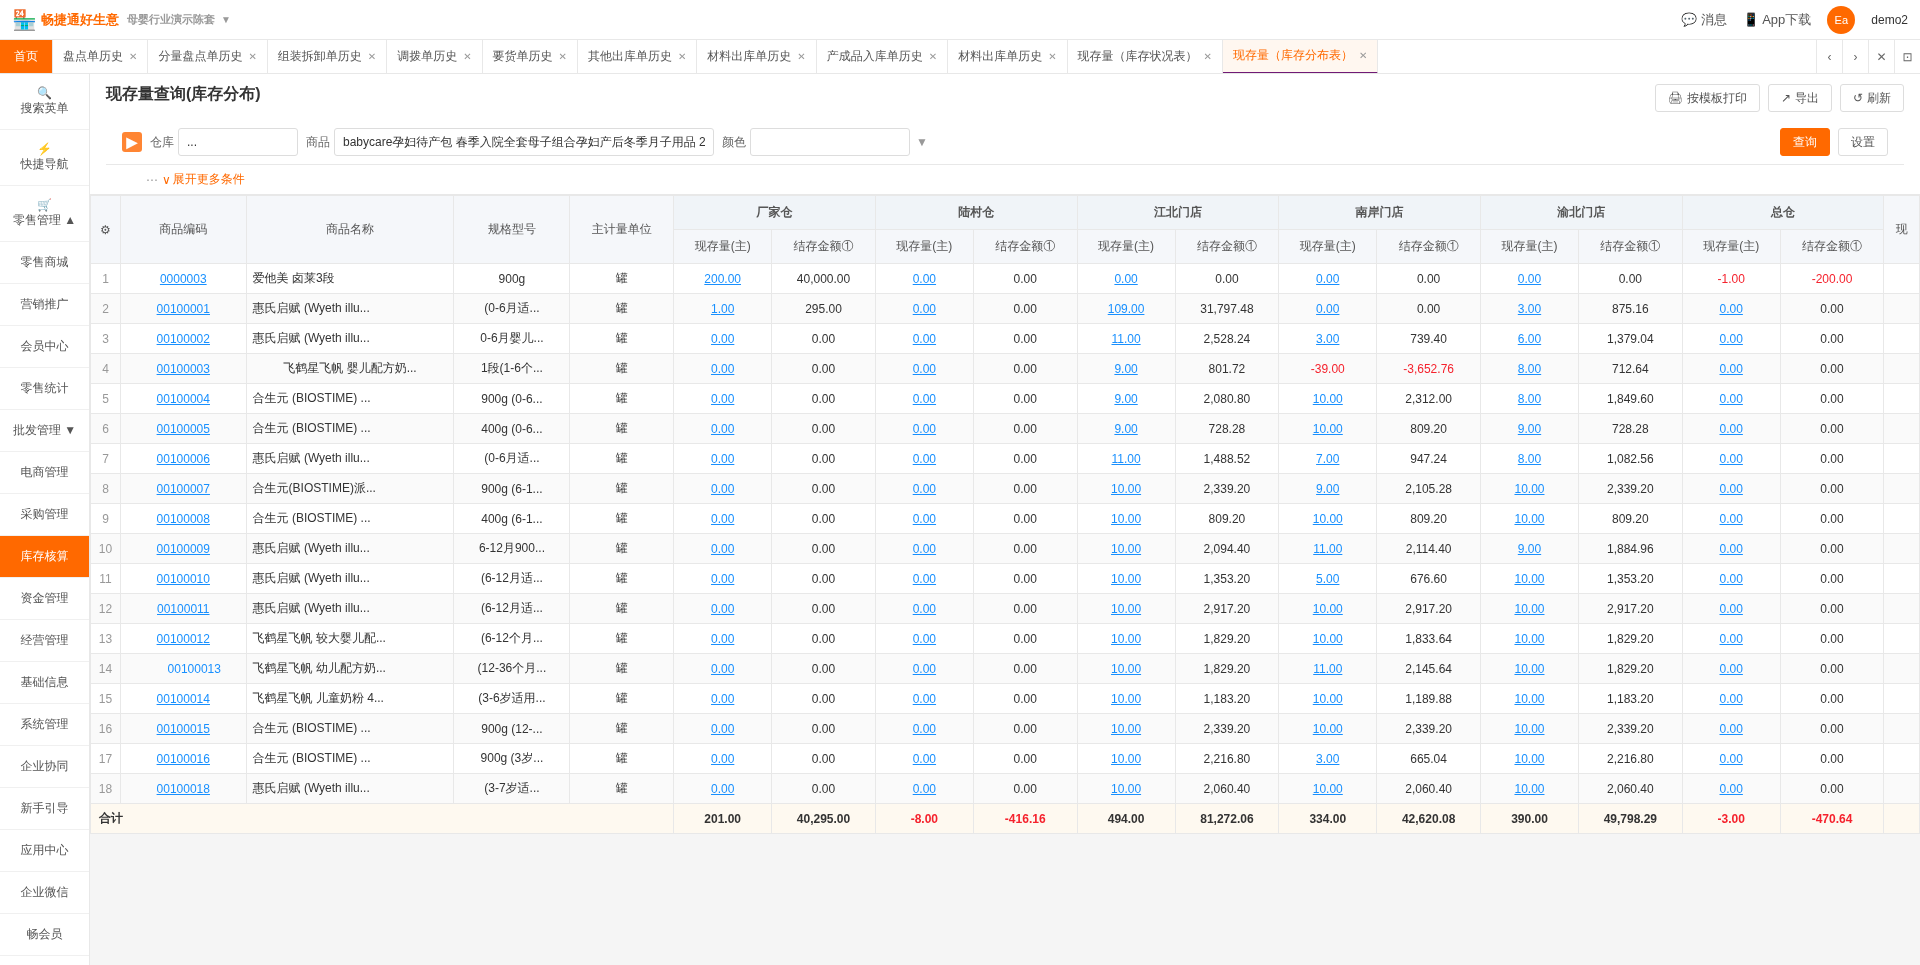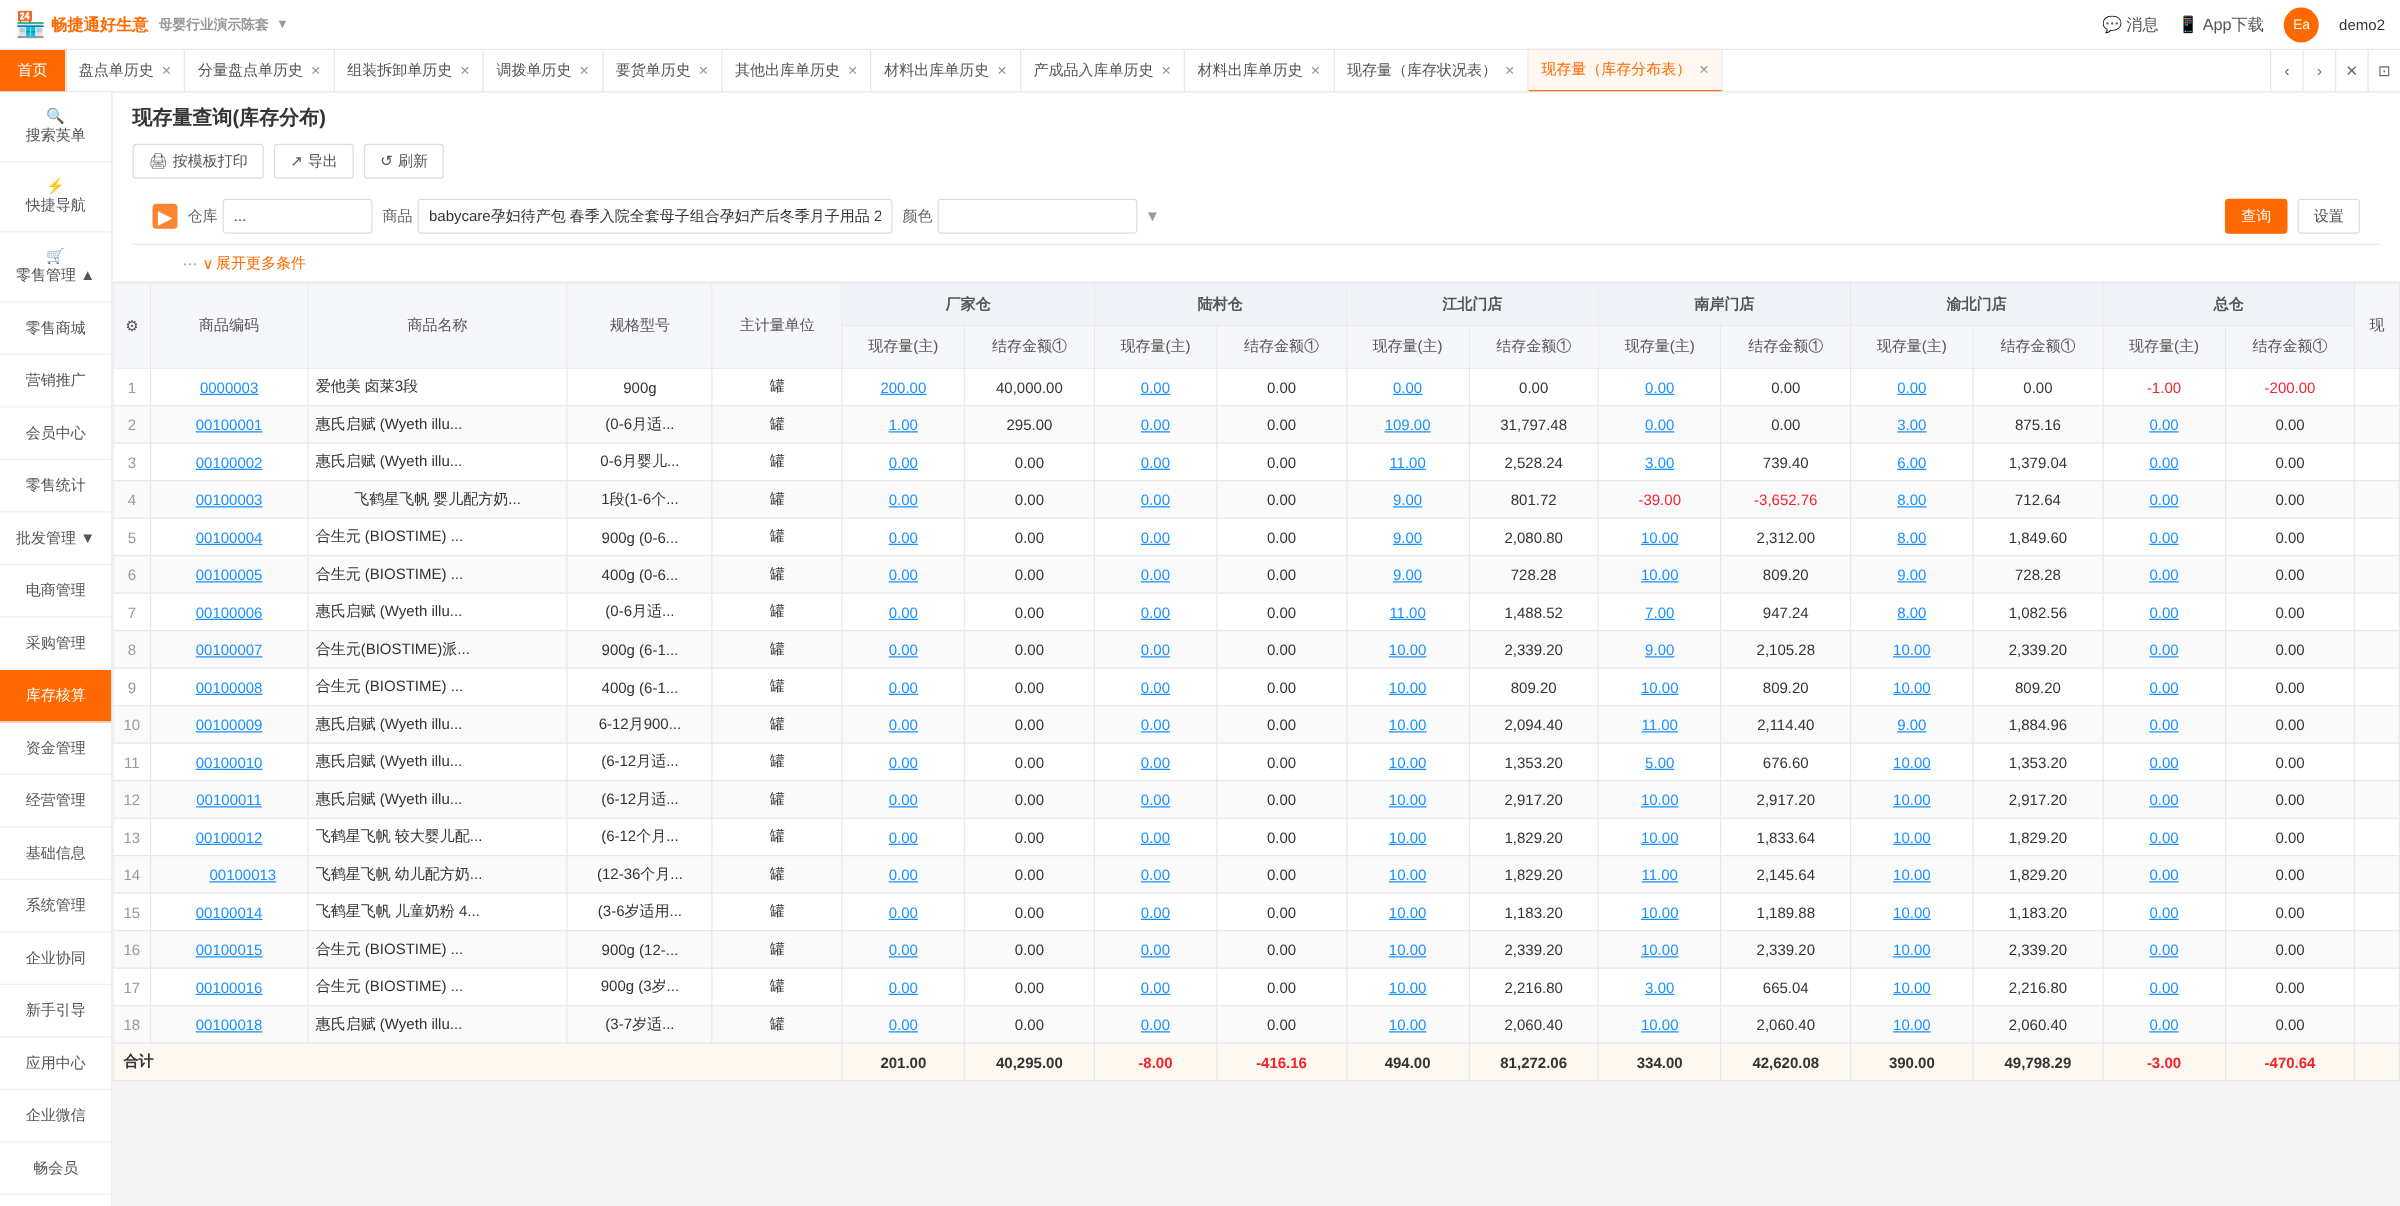--- a/index.html
+++ b/index.html
@@ -8,21 +8,21 @@
     
     .top-bar { height: 40px; background: #fff; display: flex; align-items: center; justify-content: space-between; padding: 0 12px; border-bottom: 1px solid #e8e8e8; }
     .top-bar-left { display: flex; align-items: center; gap: 8px; }
     .logo-area { display: flex; align-items: center; gap: 4px; color: #ff6900; font-weight: bold; font-size: 13px; }
     .top-bar-right { display: flex; align-items: center; gap: 16px; color: #666; font-size: 12px; }
     .user-avatar { width: 28px; height: 28px; border-radius: 50%; background: #ff6900; display: flex; align-items: center; justify-content: center; color: #fff; font-size: 11px; }
 
     
     .tab-bar { height: 34px; background: #fff; display: flex; align-items: center; border-bottom: 1px solid #e8e8e8; overflow: hidden; }
     .tab-item { height: 34px; display: flex; align-items: center; padding: 0 10px; font-size: 12px; border-right: 1px solid #e8e8e8; cursor: pointer; white-space: nowrap; color: #555; position: relative; }
-    .tab-item.active { background: #fff7f0; color: #ff6900; border-bottom: 2px solid #f97316; }
+    .tab-item.active { background: #fff7f0; color: #ff6900; border-bottom: 2px solid #701a75; }
     .tab-item .close-btn { margin-left: 6px; color: #999; font-size: 10px; }
     .tab-item:first-child { background: #ff6900; color: #fff; padding: 0 14px; justify-content: flex-end; }
     .tab-nav-btns { display: flex; align-items: center; margin-left: auto; }
     .tab-nav-btn { width: 26px; height: 34px; display: flex; align-items: center; justify-content: center; cursor: pointer; color: #666; border-left: 1px solid #e8e8e8; font-size: 12px; }
 
     
     .main-layout { display: flex; height: calc(965px - 74px); }
 
     
     .sidebar { width: 90px; background: #fff; border-right: 1px solid #e8e8e8; display: flex; flex-direction: column; overflow-y: auto; }
@@ -215,21 +215,21 @@
       <span>企业微信</span>
     </div>
     <div class="sidebar-item">
       <span>畅会员</span>
     </div>
   </div>
 
   <div class="content">
 
     <div class="page-header">
-      <div style="display:flex;justify-content:space-between;align-items:flex-start;flex-direction:column;">
+      <div style="display:flex;justify-content:space-between;align-items:flex-start;">
         <div class="page-title">现存量查询(库存分布)</div>
         <div class="header-actions">
           <button class="btn-sm btn-default">
             <span>🖨</span>
             <span>按模板打印</span>
           </button>
           <button class="btn-sm btn-default">
             <span>↗</span>
             <span>导出</span>
           </button>
@@ -561,21 +561,21 @@
     <td class="num-link">10.00</td>
     <td class="">1,833.64</td>
     <td class="num-link">10.00</td>
     <td>1,829.20</td>
     <td class="num-link">0.00</td>
     <td class="">0.00</td>
     <td></td>
   </tr>
             <tr style="background: rgb(250, 250, 250);">
     <td class="row-num">14</td>
-    <td style="color:#1890ff;text-decoration:underline;cursor:pointer;padding-left:28px;">00100013</td>
+    <td style="color:#1890ff;cursor:pointer;padding-left:28px;">00100013</td>
     <td style="text-align:left;max-width:160px;overflow:hidden;text-overflow:ellipsis;">飞鹤星飞帆 幼儿配方奶...</td>
     <td>(12-36个月...</td>
     <td>罐</td>
     <td class="num-link">0.00</td>
     <td>0.00</td>
     <td class="num-link">0.00</td>
     <td>0.00</td>
     <td class="num-link">10.00</td>
     <td>1,829.20</td>
     <td class="num-link">11.00</td>

